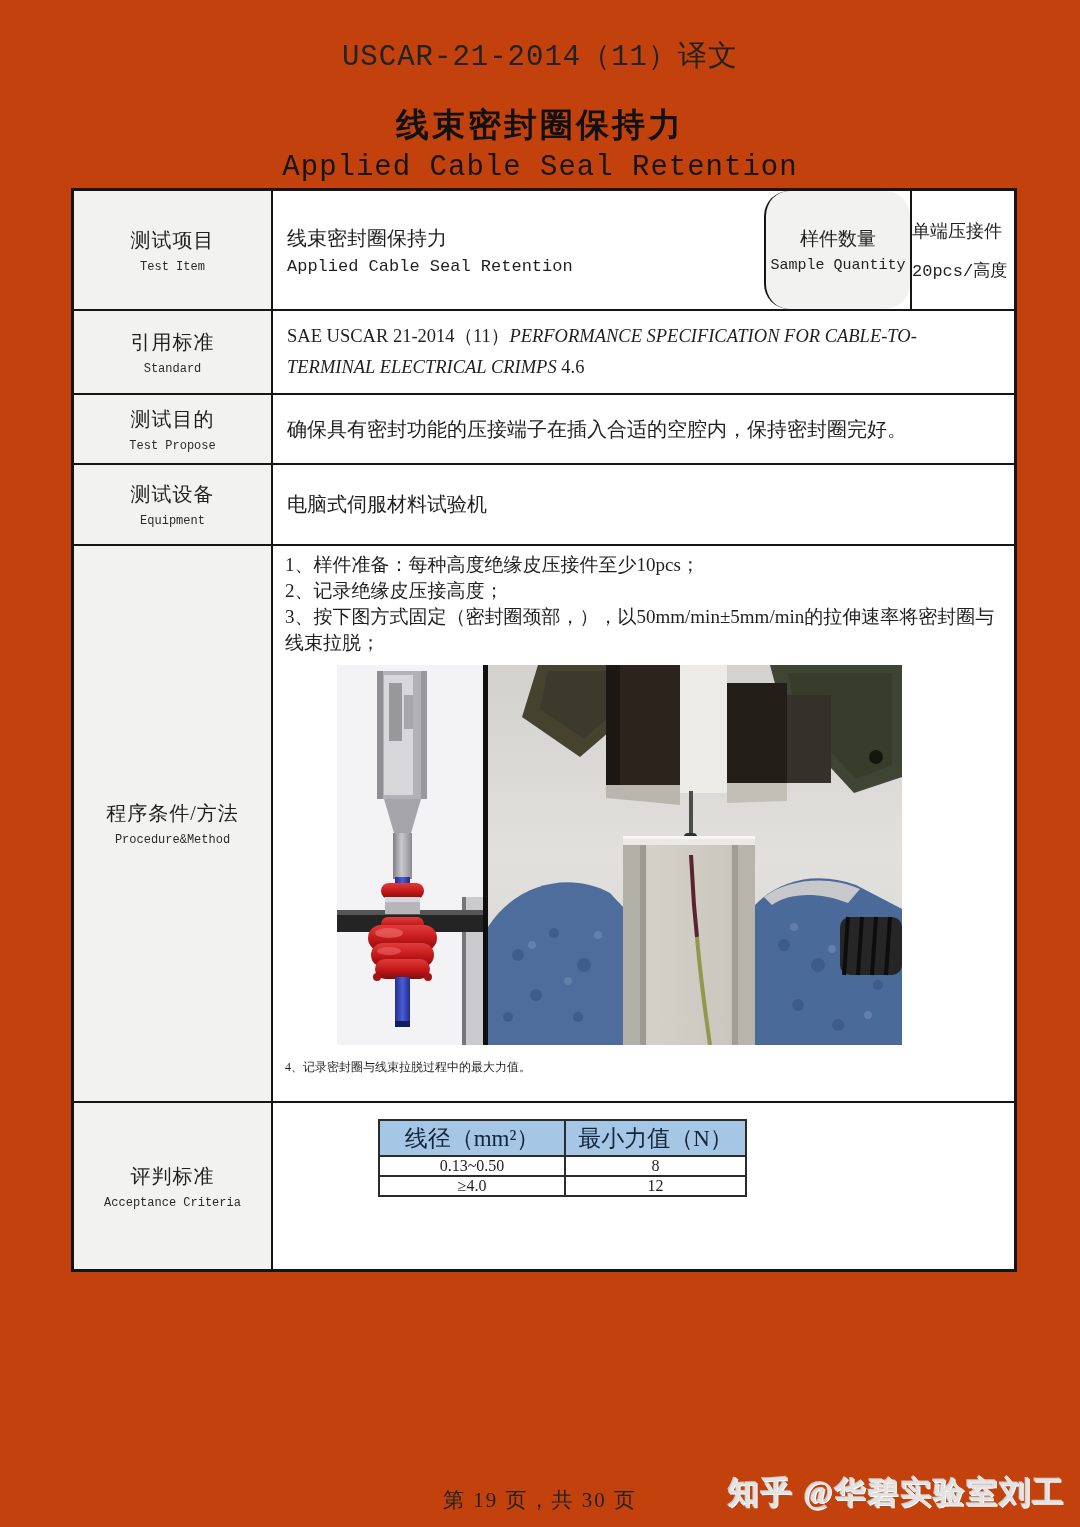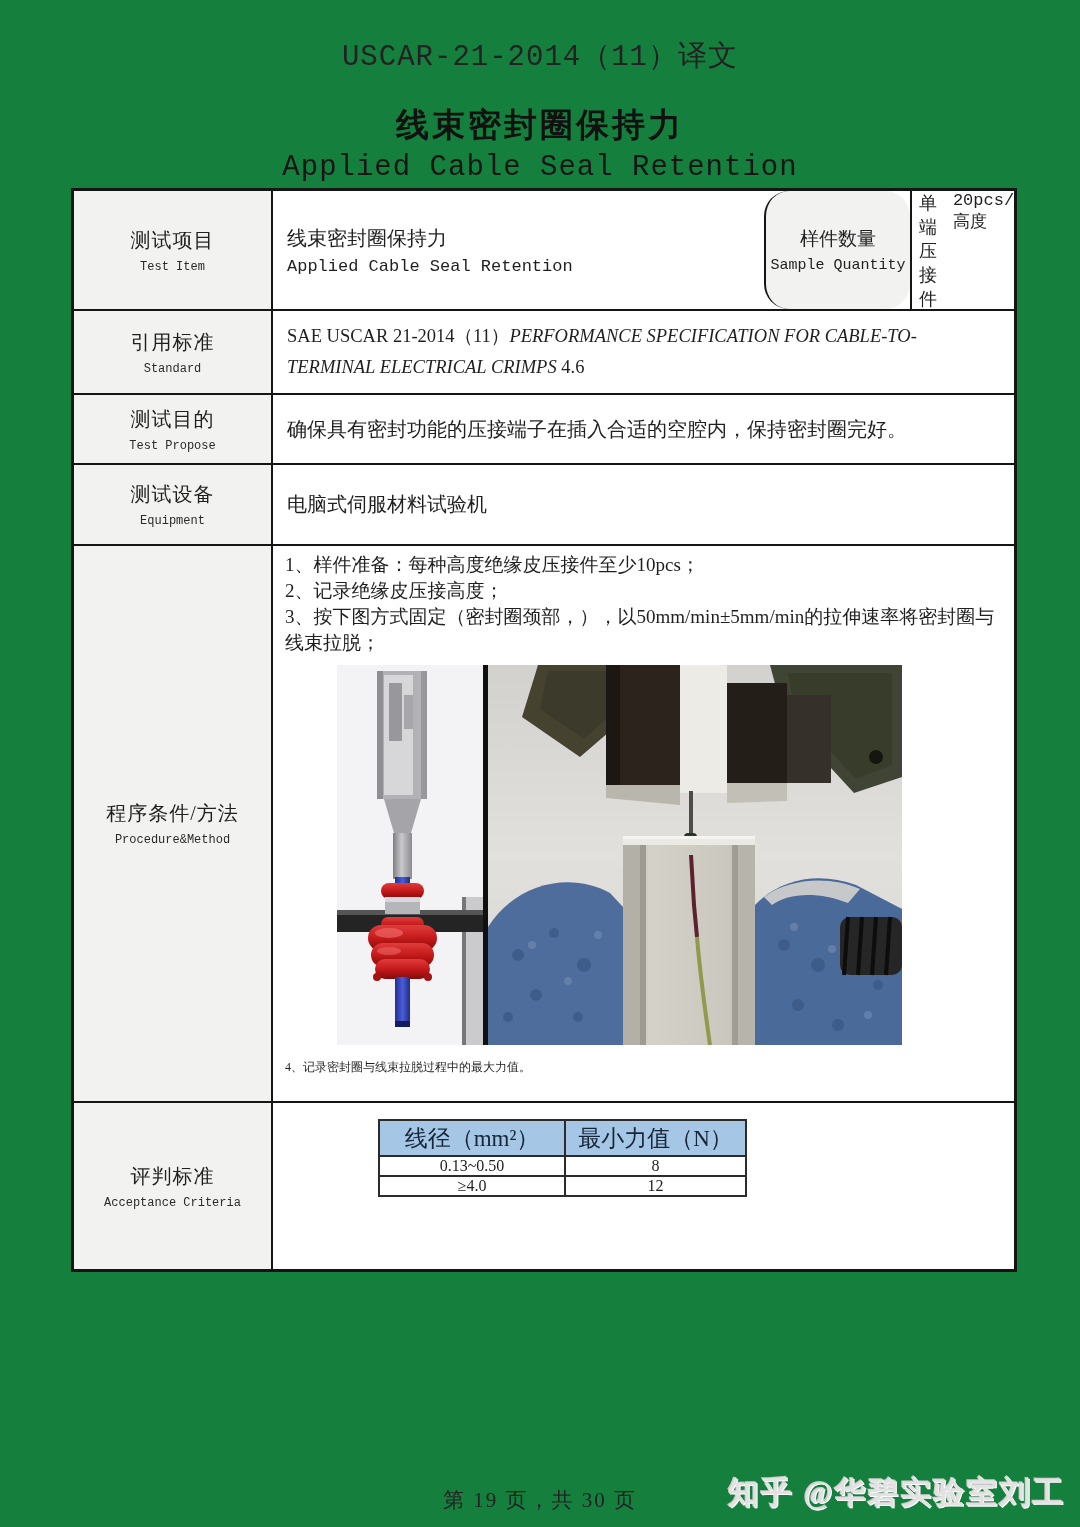--- a/index.html
+++ b/index.html
@@ -1,19 +1,19 @@
 <!DOCTYPE html>
 <html><head>
 <meta charset="utf-8">
 <style>
   * { margin:0; padding:0; box-sizing:border-box; }
   html,body { background:#ffffff; }
   .page {
     position:relative; width:1080px; height:1527px; margin:0 auto;
-    background:#15803d; overflow:hidden;
+    background:#c2410c; overflow:hidden;
     font-family:"Liberation Serif", serif; color:#1f1f1f;
   }
   
   .doc-header { position:absolute; top:0; left:0; width:100%; text-align:center; }
   .doc-title { margin-top:36px; font-size:29px; letter-spacing:1px;
                font-family:"Liberation Mono","Liberation Serif", monospace; color:#222; }
   .title-zh  { margin-top:27px; font-size:33px; font-weight:bold; letter-spacing:3px; color:#111; }
   .title-en  { margin-top:3px; font-size:29px; letter-spacing:1px;
                font-family:"Liberation Mono","Liberation Serif", monospace; color:#161616; }
 
@@ -40,22 +40,22 @@
   
   .r1-main { flex:1; padding:0 14px; display:flex; flex-direction:column; justify-content:center; gap:5px; }
   .r1-main .zh { font-size:20px; }
   .r1-main .en { font-size:17px; font-family:"Liberation Mono","Liberation Serif", monospace; }
   .sub-label-cell { width:146px; min-width:146px; background:#f2f2f1; border-left:2px solid #151515;
                     display:flex; flex-direction:column; justify-content:center; align-items:center;
                     text-align:center; gap:5px;border-radius:25px; }
   .sub-label-cell .zh { font-size:19px; }
   .sub-label-cell .en { font-size:15px; font-family:"Liberation Mono","Liberation Serif", monospace; }
   .sub-value-cell { width:104px; min-width:104px; border-left:2px solid #151515;
-                    display:flex; flex-direction:row; justify-content:center; align-items:flex-start;
-                    padding-left:7px; gap:16px; }
+                    display:flex; flex-direction:column; justify-content:center; align-items:flex-start;
+                    gap:16px; }
   .sub-value-cell .l1 { font-size:18px; }
   .sub-value-cell .l2 { font-size:17px; font-family:"Liberation Mono","Liberation Serif", monospace; }
 
   
   .standard-value { padding:10px 14px; display:flex; }
   .standard-value p { font-size:18.5px; line-height:1.65; font-family:"Liberation Serif", serif; }
   .standard-value .spec-italic { font-style:italic; }
 
   
   .plain-value { padding:0 14px; display:flex; align-items:center; font-size:20px; }

